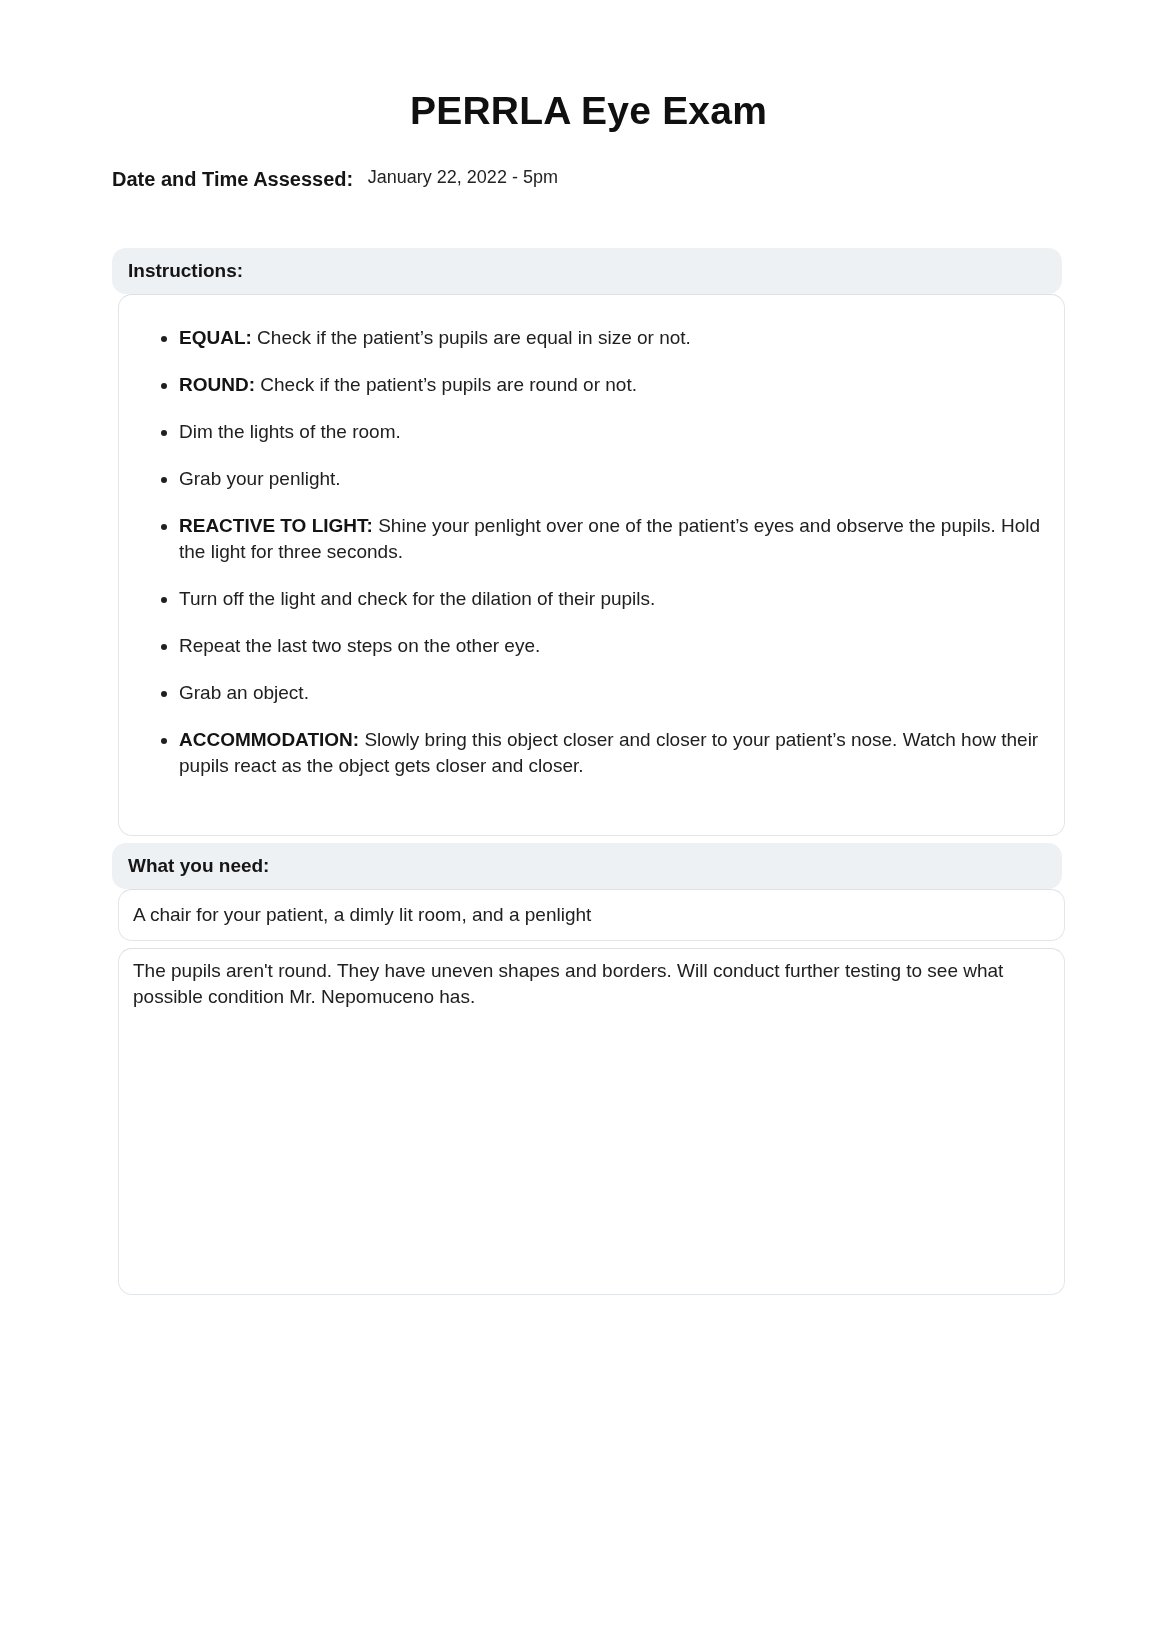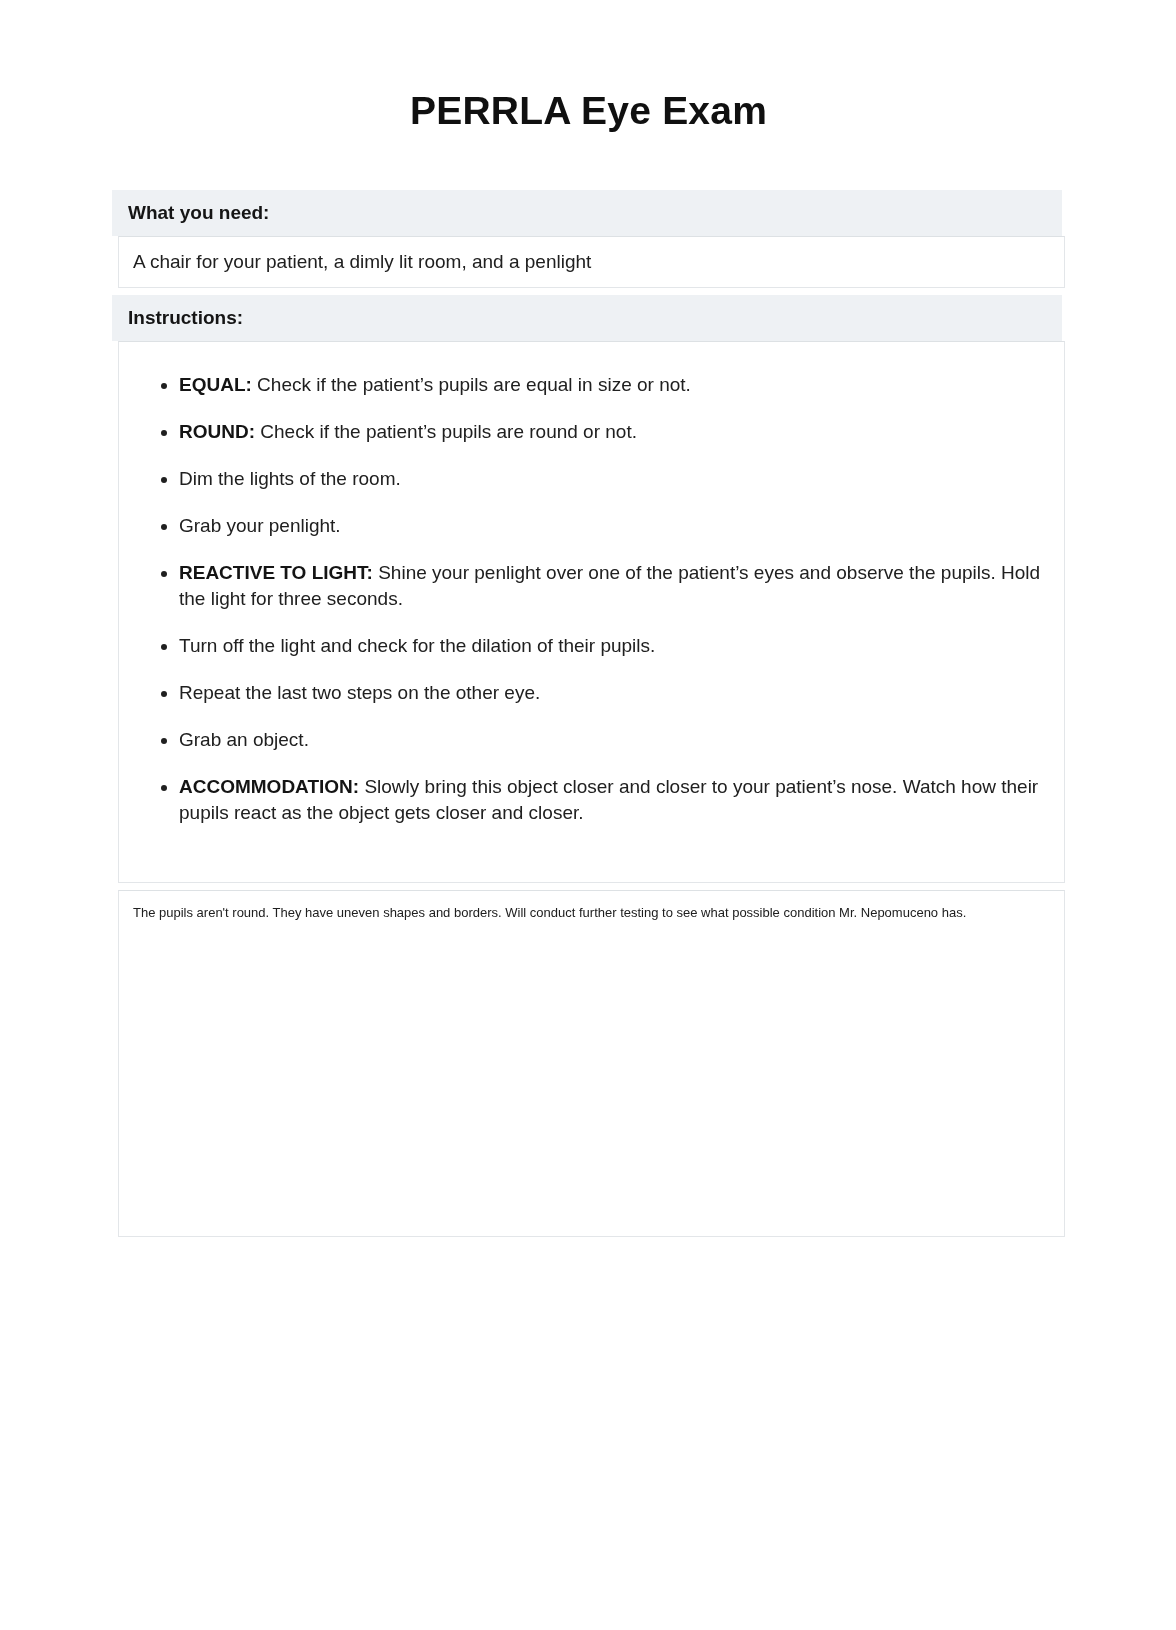--- a/index.html
+++ b/index.html
@@ -1,15 +1,15 @@
 <!DOCTYPE html>
 <html style="--section-header-bg: #eef1f4; --box-border: #e3e6e9; --text: #1e1e1e;"><head>
 <meta charset="utf-8">
 <style>
-  * { margin: 0; padding: 0; box-sizing: border-box; }
+  * { margin: 0; padding: 0; box-sizing: border-box; border-radius: 14px; }
   html, body { background: #ffffff; }
   body {
     width: 1176px;
     height: 1630px;
     font-family: "Liberation Sans", sans-serif;
     color: #1e1e1e;
     overflow: hidden;
   }
   .page { padding: 88px 111px 0 112px; }
 
@@ -56,57 +56,61 @@
     line-height: 26px;
     margin-bottom: 21px;
     color: #202020;
   }
   .instructions-body li:last-child { margin-bottom: 0; }
   .instructions-body li strong { color: #141414; }
 
   .observations-body {
     min-height: 347px;
     padding: 9px 14px;
-    font-size: 13px;
+    font-size: 19px;
     line-height: 26px;
     color: #202020;
   }
 </style>
 </head>
 <body>
 
 <div class="page">
 
   <h1 class="doc-title">PERRLA Eye Exam</h1>
 
   <div class="info">
+    <div class="info-row">
+      <span class="info-label">Date and Time Assessed:</span>
+      <span class="info-value">January 22, 2022 - 5pm</span>
+    </div>
   </div>
 
   <div class="sections">
-
-    <div class="section-block">
-      <div class="section-header">What you need:</div>
-      <div class="section-body content-row">A chair for your patient, a dimly lit room, and a penlight</div>
-    </div>
 
     <div class="section-block">
       <div class="section-header">Instructions:</div>
       <div class="section-body instructions-body">
         <ul>
           <li><strong>EQUAL:</strong><span> Check if the patient’s pupils are equal in size or not.</span></li>
           <li><strong>ROUND:</strong><span> Check if the patient’s pupils are round or not.</span></li>
           <li><strong></strong><span>Dim the lights of the room.</span></li>
           <li><strong></strong><span>Grab your penlight.</span></li>
           <li><strong>REACTIVE TO LIGHT:</strong><span> Shine your penlight over one of the patient’s eyes and observe the pupils. Hold the light for three seconds.</span></li>
           <li><strong></strong><span>Turn off the light and check for the dilation of their pupils.</span></li>
           <li><strong></strong><span>Repeat the last two steps on the other eye.</span></li>
           <li><strong></strong><span>Grab an object.</span></li>
           <li><strong>ACCOMMODATION:</strong><span> Slowly bring this object closer and closer to your patient’s nose. Watch how their pupils react as the object gets closer and closer.</span></li>
         </ul>
       </div>
     </div>
 
     <div class="section-block">
+      <div class="section-header">What you need:</div>
+      <div class="section-body content-row">A chair for your patient, a dimly lit room, and a penlight</div>
+    </div>
+
+    <div class="section-block">
       <div class="section-body observations-body">The pupils aren't round. They have uneven shapes and borders. Will conduct further testing to see what possible condition Mr. Nepomuceno has.</div>
     </div>
 
   </div>
 </div>
 
 </body></html>

